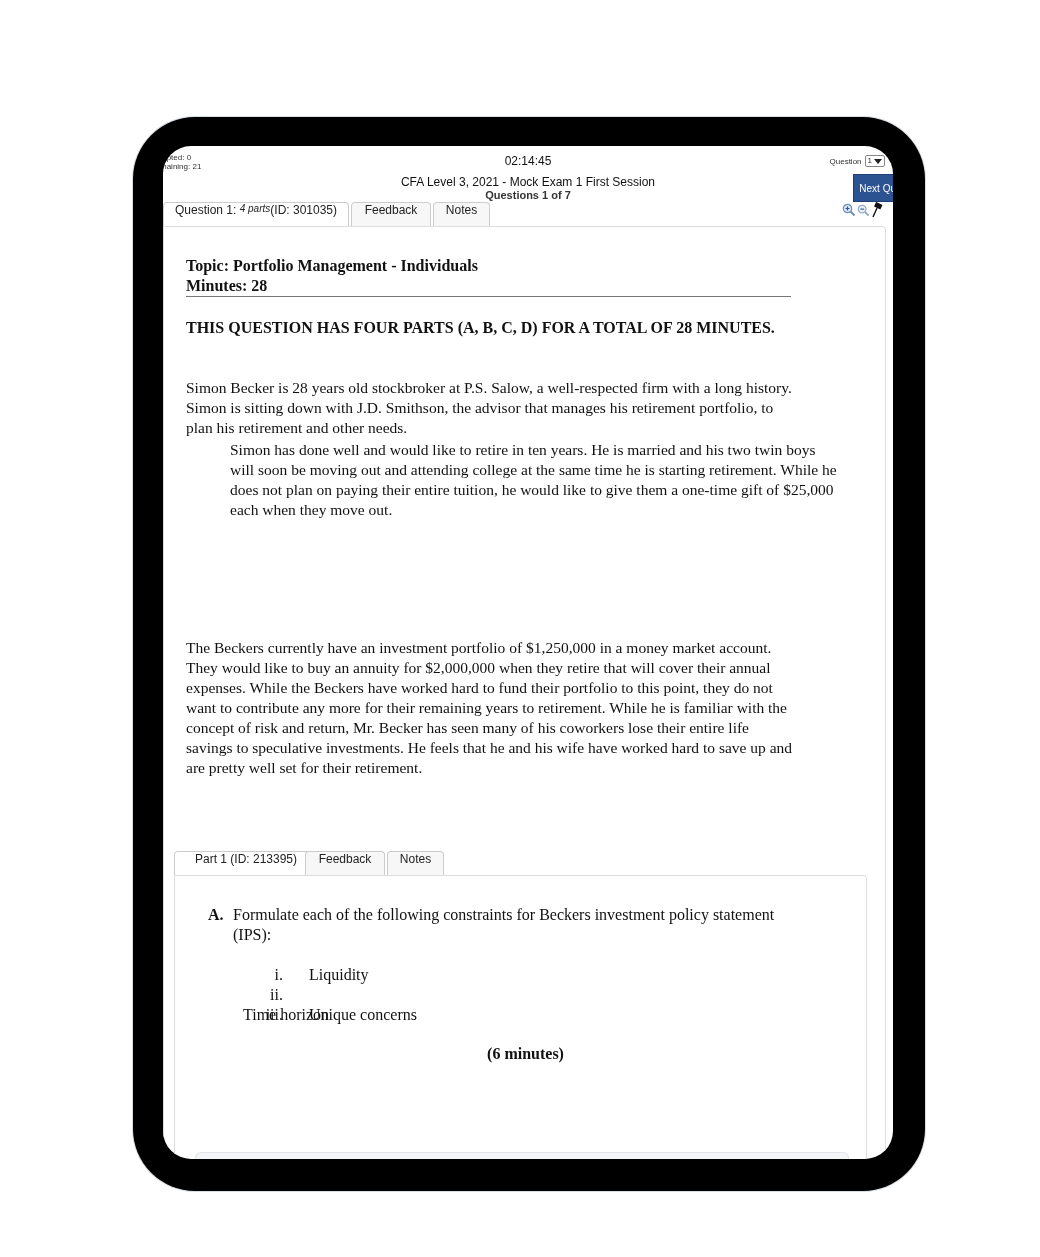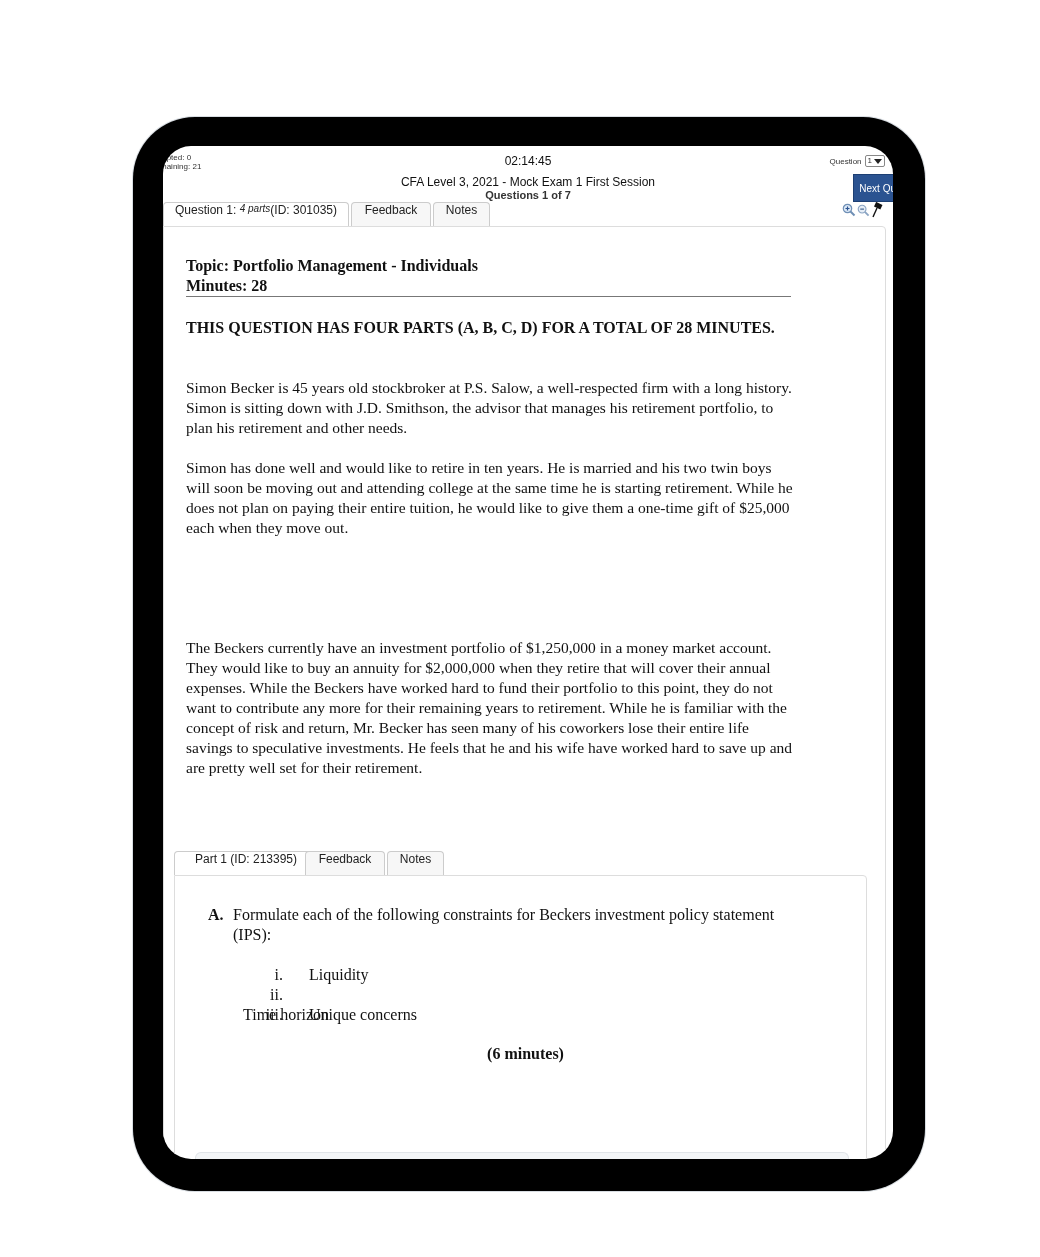--- a/index.html
+++ b/index.html
@@ -120,22 +120,22 @@
   <div class="panel"></div>
 
   <div class="abs serif topic">
     <div>Topic: Portfolio Management - Individuals</div>
     <div>Minutes: 28</div>
   </div>
   <div class="abs rule"></div>
 
   <div class="abs serif headline">THIS QUESTION HAS FOUR PARTS (A, B, C, D) FOR A TOTAL OF 28 MINUTES.</div>
 
-  <div class="abs serif para" style="top:232px;">Simon Becker is 45 years old stockbroker at P.S. Salow, a well-respected firm with a long history. Simon is sitting down with J.D. Smithson, the advisor that manages his retirement portfolio, to plan his retirement and other needs.</div>
-  <div class="abs serif para" style="top:312px;">Simon has done well and would like to retire in ten years. He is married and his two twin boys will soon be moving out and attending college at the same time he is starting retirement. While he does not plan on paying their entire tuition, he would like to give them a one-time gift of $25,000 each when they move out.</div>
+  <div class="abs serif para" style="top:232px;">Simon Becker is 28 years old stockbroker at P.S. Salow, a well-respected firm with a long history. Simon is sitting down with J.D. Smithson, the advisor that manages his retirement portfolio, to plan his retirement and other needs.</div>
+  <div class="abs serif para" style="top:294px;margin-left:44px;">Simon has done well and would like to retire in ten years. He is married and his two twin boys will soon be moving out and attending college at the same time he is starting retirement. While he does not plan on paying their entire tuition, he would like to give them a one-time gift of $25,000 each when they move out.</div>
   <div class="abs serif para" style="top:492px;">The Beckers currently have an investment portfolio of $1,250,000 in a money market account. They would like to buy an annuity for $2,000,000 when they retire that will cover their annual expenses. While the Beckers have worked hard to fund their portfolio to this point, they do not want to contribute any more for their remaining years to retirement. While he is familiar with the concept of risk and return, Mr. Becker has seen many of his coworkers lose their entire life savings to speculative investments. He feels that he and his wife have worked hard to save up and are pretty well set for their retirement.</div>
 
   <div class="tab active" style="left:11px; top:705px; width:144px;">Part 1 (ID: 213395)</div>
   <div class="tab" style="left:142px; top:705px; width:80px;">Feedback</div>
   <div class="tab" style="left:224px; top:705px; width:57px;">Notes</div>
 
   <div class="inner-panel"></div>
 
   <div class="abs serif qA">
     <b>A.</b>

